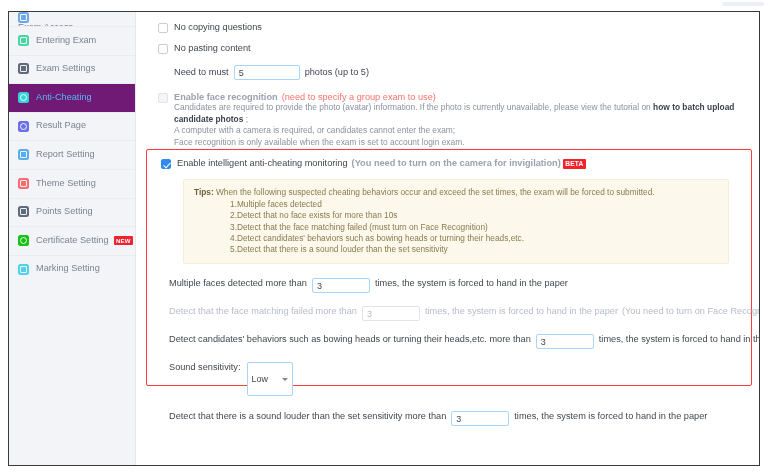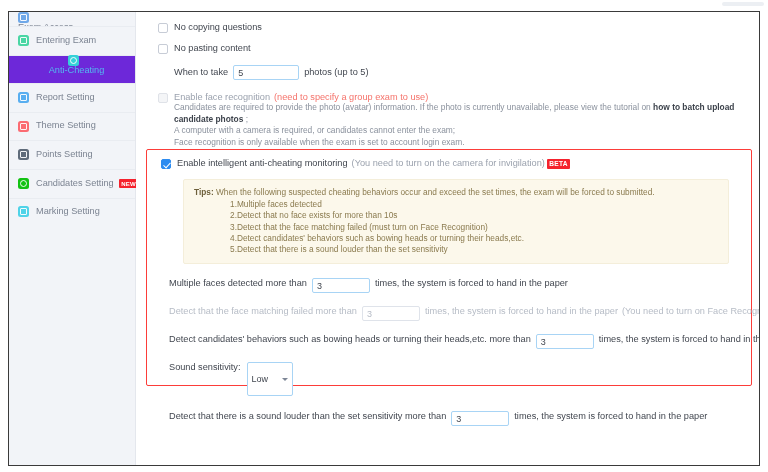--- a/index.html
+++ b/index.html
@@ -50,23 +50,22 @@
     position: relative;
   }
   .side-item + .side-item::before {
     content: "";
     position: absolute;
     left: 0; right: 0; top: 0;
     height: 1px;
     background: #e9ecf1;
   }
   .side-item.active {
-    background: #6d28d9;
+    background: #701a75;
     color: #53b9f0;
-    flex-direction: column;
   }
   .side-item.clipped {
     height: 14px;
     align-items: flex-start;
     overflow: hidden;
     flex-direction: column;
   }
   .sicon {
     width: 11px; height: 11px;
     border-radius: 2.5px;
@@ -133,21 +132,21 @@
     position: absolute;
     left: 3px; top: 0.5px;
     width: 3px; height: 6px;
     border: solid #fff;
     border-width: 0 1.4px 1.4px 0;
     transform: rotate(43deg);
   }
   .cbx.disabled { background: #f4f5f7; border-color: #dfe2e8; }
 
   .lbl { line-height: 1; }
-  .muted { color: #9ba2ae; }
+  .muted { color: #9ba2ae; font-weight: bold; }
   .red { color: #f5736b; }
 
   .inp {
     border: 1px solid #a8d4f5;
     border-radius: 2px;
     height: 15px;
     width: 58px;
     background: #fff;
     font-size: 9px;
     color: #41464f;
@@ -252,39 +251,47 @@
 
   <div class="sidebar">
     <div class="side-item clipped">
       <div class="sicon" style="background:#6fa8e8"></div>
       <span class="side-label">Exam Access</span>
     </div>
     <div class="side-item">
       <div class="sicon" style="background:#4ad6a4"></div>
       <span class="side-label">Entering Exam</span>
     </div>
+    <div class="side-item">
+      <div class="sicon" style="background:#5f6b7a"></div>
+      <span class="side-label">Exam Settings</span>
+    </div>
     <div class="side-item active">
       <div class="sicon round" style="background:#35d2d8"></div>
       <span class="side-label">Anti-Cheating</span>
     </div>
     <div class="side-item">
+      <div class="sicon round" style="background:#6b6fe8"></div>
+      <span class="side-label">Result Page</span>
+    </div>
+    <div class="side-item">
       <div class="sicon" style="background:#58aef0"></div>
       <span class="side-label">Report Setting</span>
     </div>
     <div class="side-item">
       <div class="sicon" style="background:#fb6b72"></div>
       <span class="side-label">Theme Setting</span>
     </div>
     <div class="side-item">
       <div class="sicon" style="background:#5f6b7a"></div>
       <span class="side-label">Points Setting</span>
     </div>
     <div class="side-item">
       <div class="sicon round" style="background:#13c213"></div>
-      <span class="side-label">Candidates Setting</span>
+      <span class="side-label">Certificate Setting</span>
       <span class="badge-new">NEW</span>
     </div>
     <div class="side-item">
       <div class="sicon" style="background:#4fd3e8"></div>
       <span class="side-label">Marking Setting</span>
     </div>
   </div>
 
   <div class="main">
 
@@ -293,21 +300,21 @@
       <span class="lbl">No copying questions</span>
     </div>
 
     <div class="row">
       <div class="cbx"></div>
       <span class="lbl">No pasting content</span>
     </div>
 
 
     <div class="row" style="margin-left:16px;margin-bottom:13px;">
-      <span class="lbl">When to take</span>
+      <span class="lbl">Need to must</span>
       <input class="inp wide" value="5" style="">
       <span class="lbl">photos (up to 5)</span>
     </div>
 
     <div class="row" style="margin-bottom:4px;">
       <div class="cbx disabled"></div>
       <span class="lbl muted">Enable face recognition</span>
       <span class="lbl red" style="margin-left:4px;">(need to specify a group exam to use)</span>
     </div>
 

